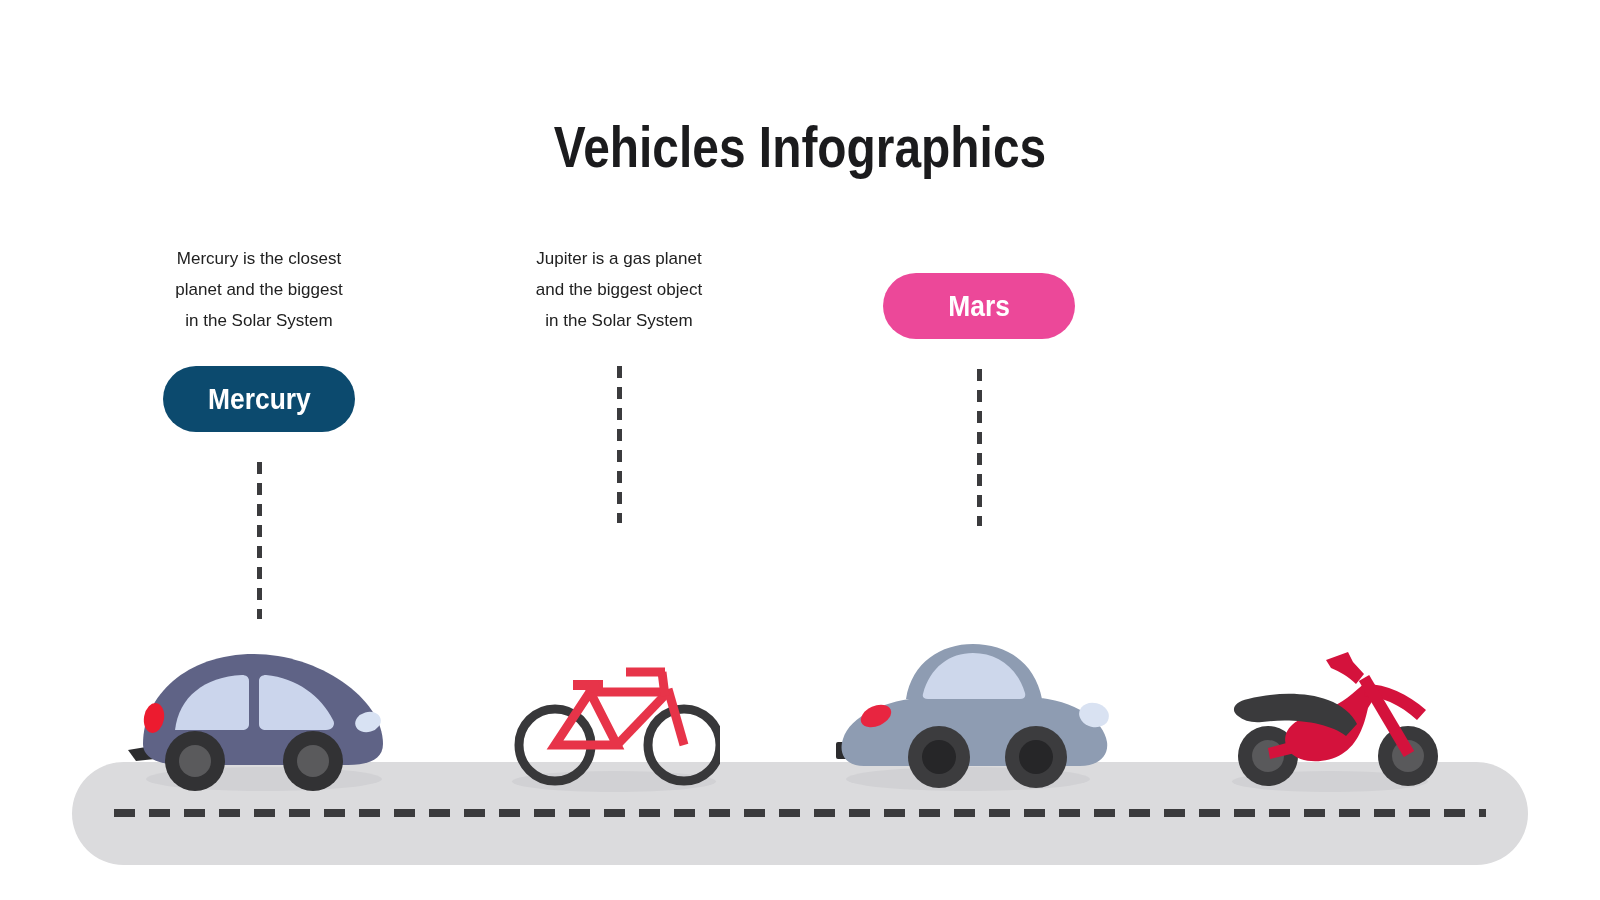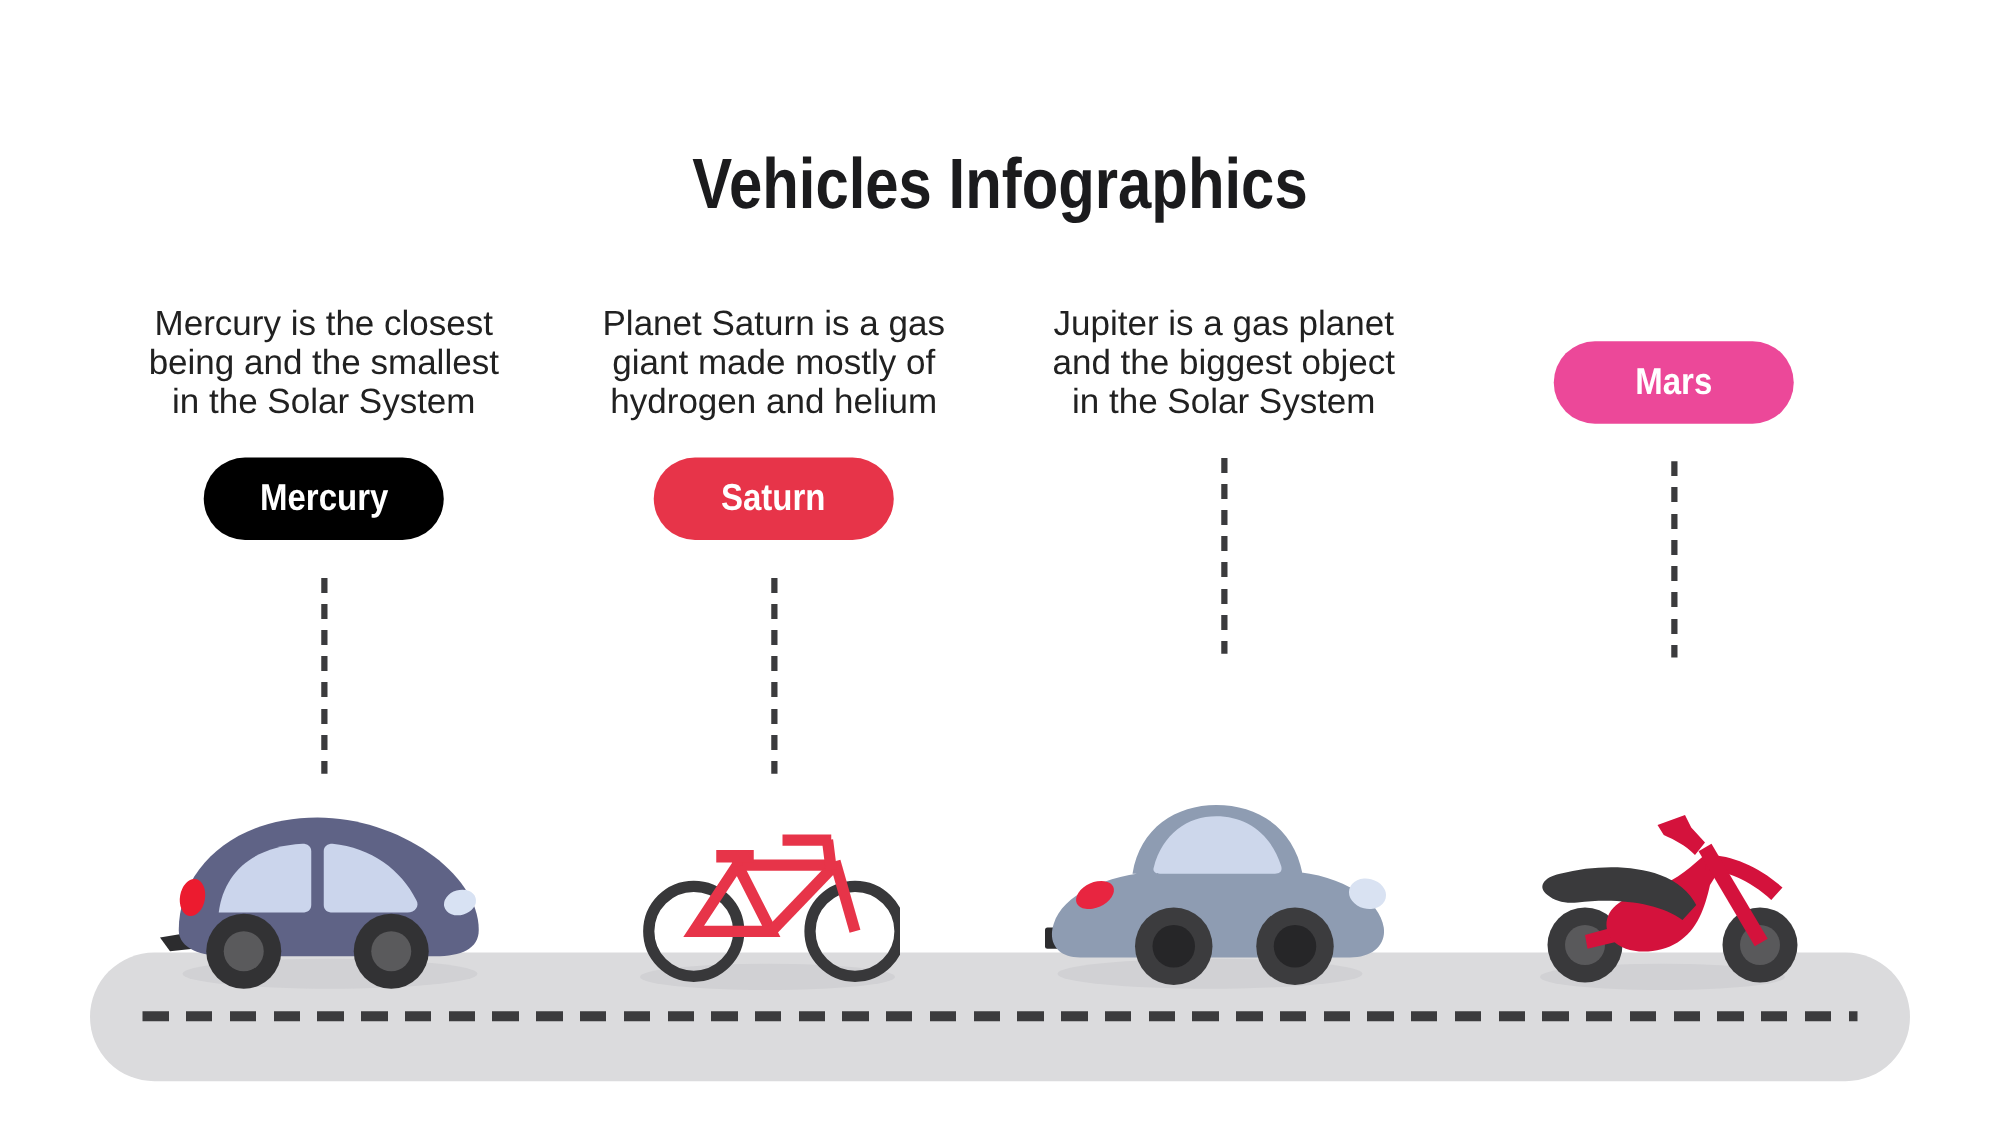--- a/index.html
+++ b/index.html
@@ -11,28 +11,28 @@
   .title{
     position:absolute;top:74px;left:0;width:1600px;margin:0;
     text-align:center;font-size:57px;font-weight:700;color:#1b1b1d;
     transform:scaleX(0.84);transform-origin:center;letter-spacing:0;
   }
   .columns{
     position:absolute;left:79px;top:203px;width:1440px;display:flex;
   }
   .col{width:360px;text-align:center;}
   .desc{
-    margin:0;font-size:28px;line-height:31px;color:#212121;font-weight:400;
+    margin:0;font-size:17px;line-height:31px;color:#212121;font-weight:400;
   }
   .desc span{display:block;}
   .pill{
     width:192px;height:66px;border-radius:33px;margin:30px auto 0;
     display:flex;align-items:center;justify-content:center;
   }
-  .pill-0{background:#000000;}
+  .pill-0{background:#0c4a6e;}
   .pill-1{background:#e73449;}
   .pill-2{background:#9ba6b6;}
   .pill-3{background:#ec4899;}
   .pill-label{
     color:#ffffff;font-size:30px;font-weight:700;
     transform:scaleX(0.88);transform-origin:center;
   }
   .connector{
     width:5px;height:157px;margin:30px auto 0;
     background:repeating-linear-gradient(180deg,#3b3b3d 0 12px,transparent 12px 21px);
@@ -61,40 +61,29 @@
 
 <div class="stage">
 
   <h1 class="title">Vehicles Infographics</h1>
 
   <div class="columns">
 
     <section class="col">
       <p class="desc">
         <span>Mercury is the closest</span>
-        <span>being and the smallest</span>
+        <span>planet and the biggest</span>
         <span>in the Solar System</span>
       </p>
       <div class="pill pill-0">
         <span class="pill-label">Mercury</span>
       </div>
       <div class="connector"></div>
     </section>
 
-    <section class="col">
-      <p class="desc">
-        <span>Planet Saturn is a gas</span>
-        <span>giant made mostly of</span>
-        <span>hydrogen and helium</span>
-      </p>
-      <div class="pill pill-1">
-        <span class="pill-label">Saturn</span>
-      </div>
-      <div class="connector"></div>
-    </section>
 
     <section class="col">
       <p class="desc">
         <span>Jupiter is a gas planet</span>
         <span>and the biggest object</span>
         <span>in the Solar System</span>
       </p>
       <div class="connector"></div>
     </section>
 

